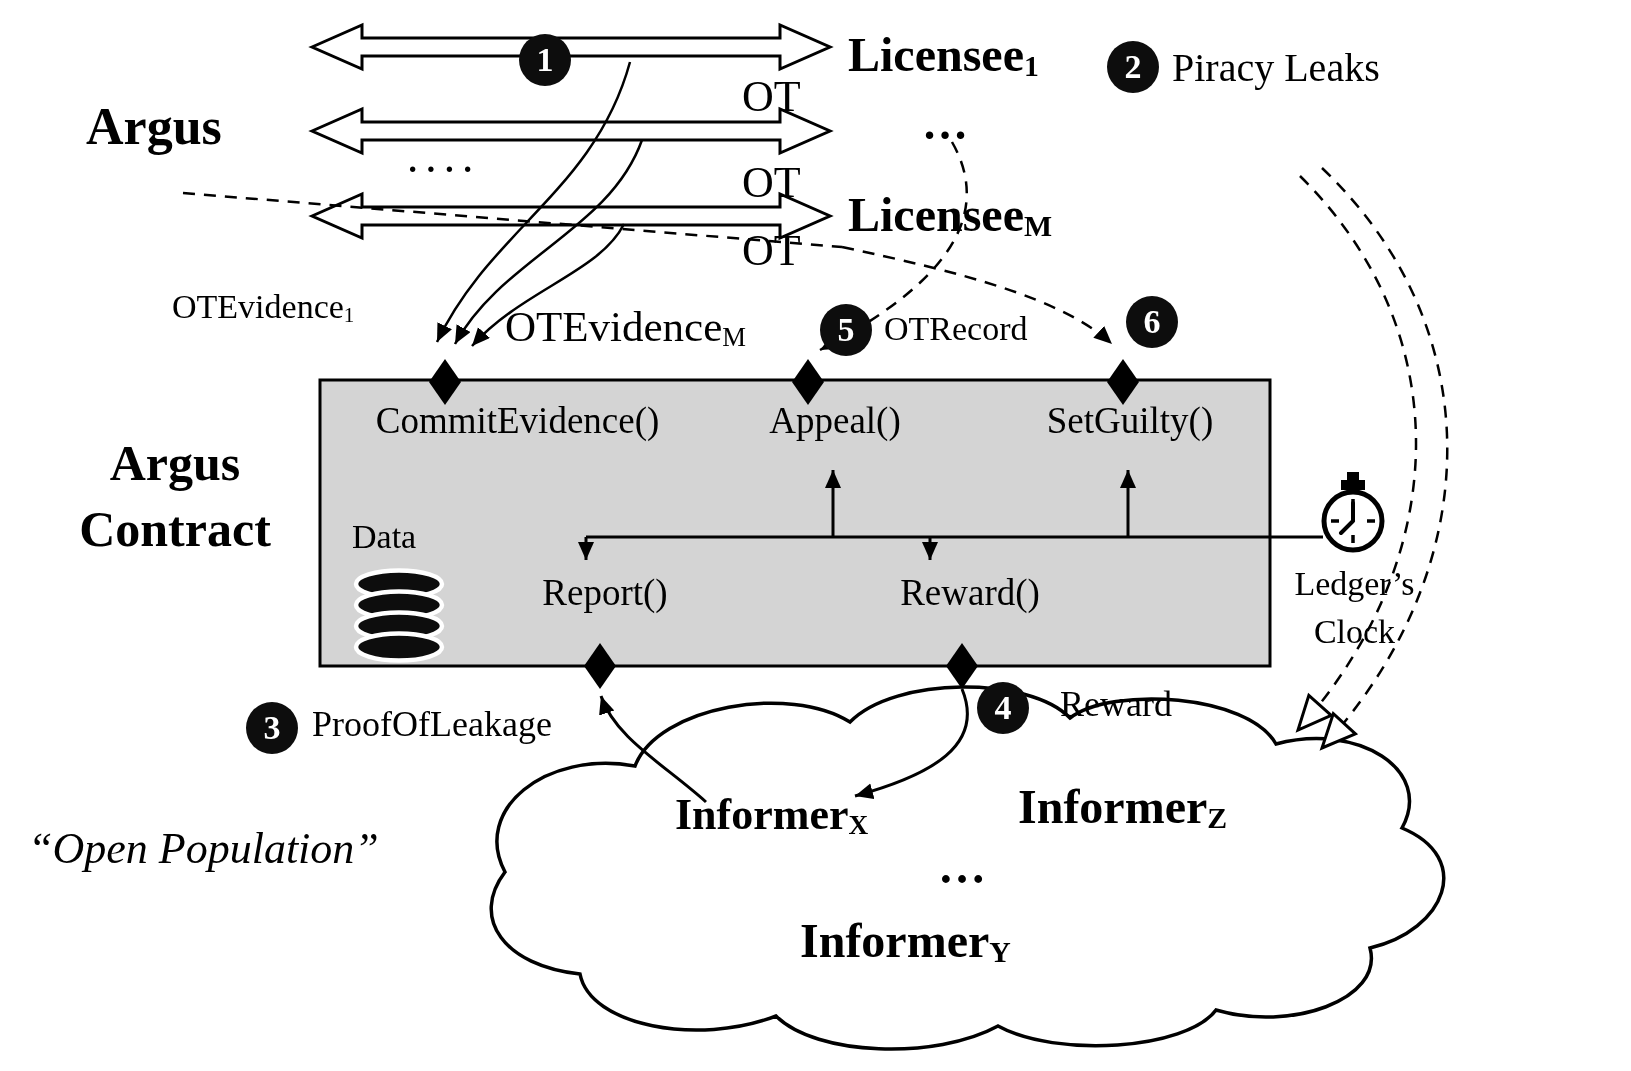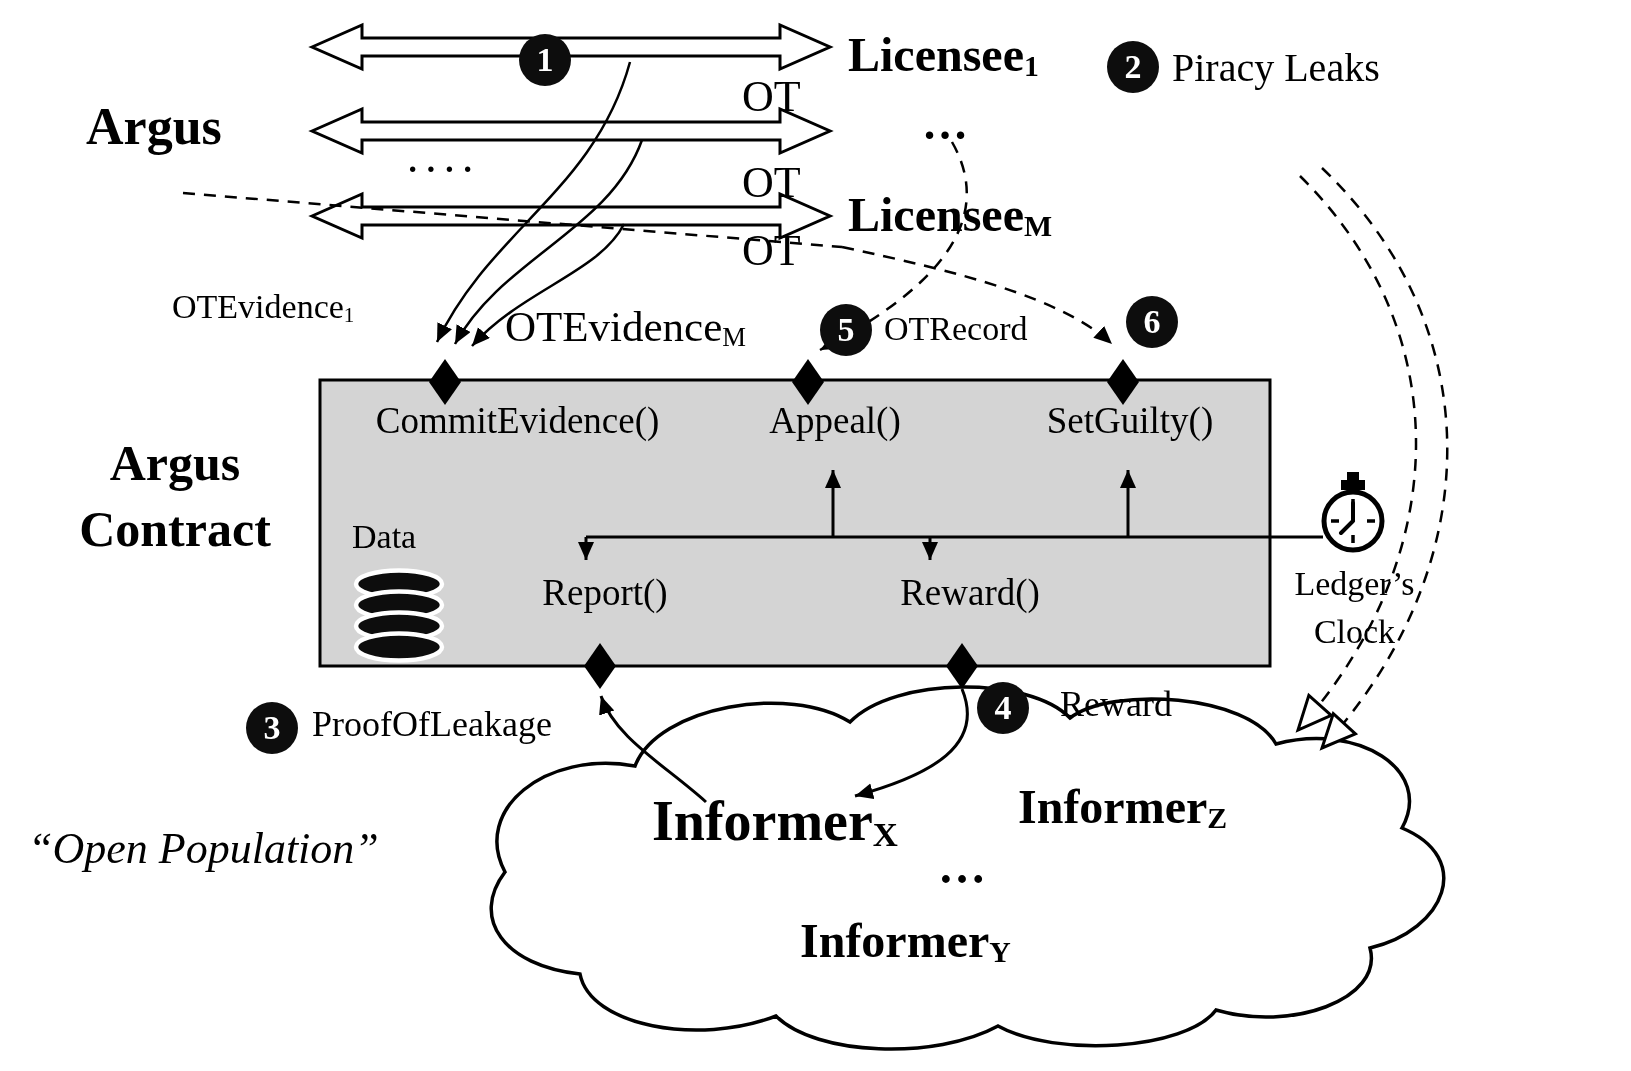--- a/index.html
+++ b/index.html
@@ -160,21 +160,21 @@
   </div>
   <div class="label" style="left:312px;top:704px;font-size:36px;">ProofOfLeakage</div>
 
   <div class="badge" style="left:977px;top:682px;">
     <span>4</span>
   </div>
   <div class="label" style="left:1048px;top:684px;font-size:36px;margin-left:12px;">Reward</div>
 
   <div class="label italic" style="left:28px;top:824px;font-size:44px;">“Open Population”</div>
 
-  <div class="label bold" style="left:652px;top:790px;font-size:56px;">
+  <div class="label bold" style="left:675px;top:790px;font-size:44px;">
     <span>Informer</span><sub class="sb">X</sub>
   </div>
   <div class="label bold" style="left:1018px;top:780px;font-size:48px;">
     <span>Informer</span><sub class="sb">Z</sub>
   </div>
   <div class="label bold" style="left:938px;top:840px;font-size:48px;">…</div>
   <div class="label bold" style="left:800px;top:896px;font-size:48px;margin-top:18px;">
     <span>Informer</span><sub class="sb">Y</sub>
   </div>
 

